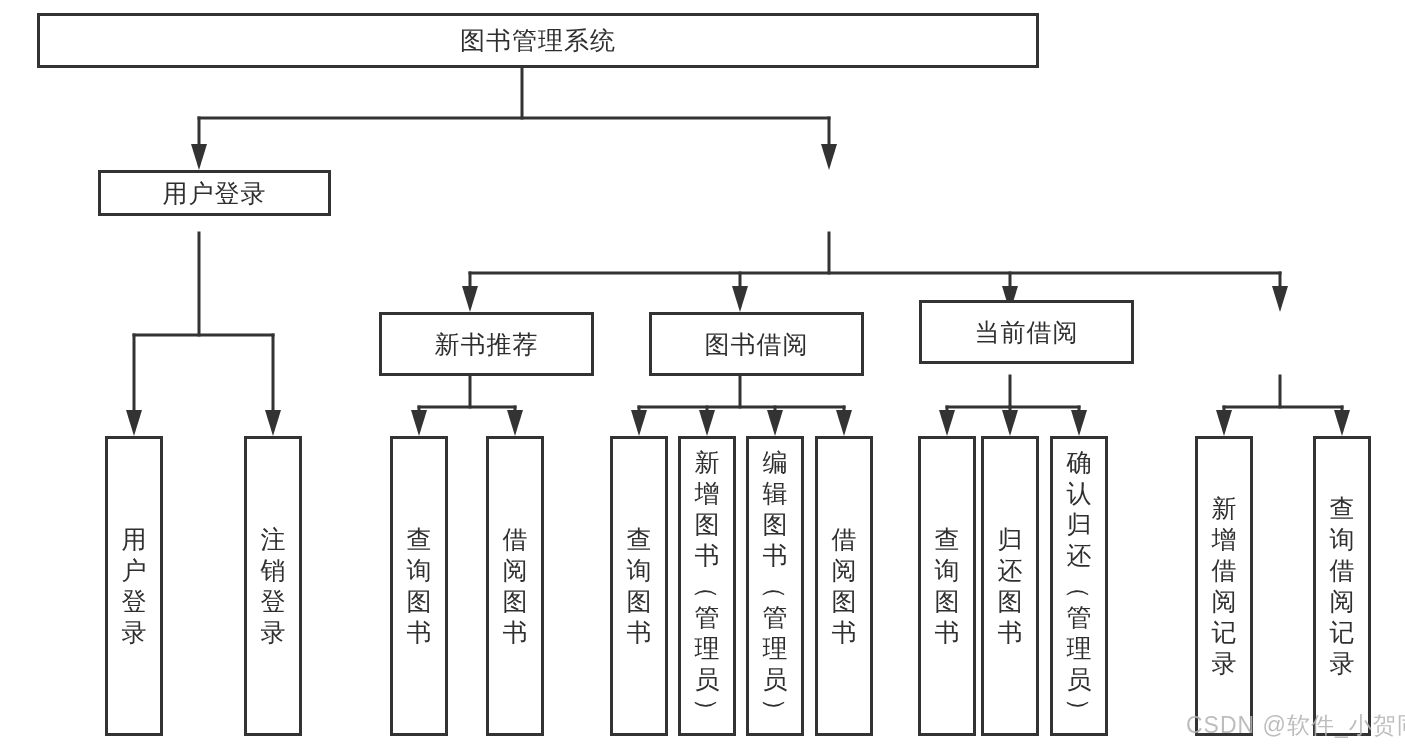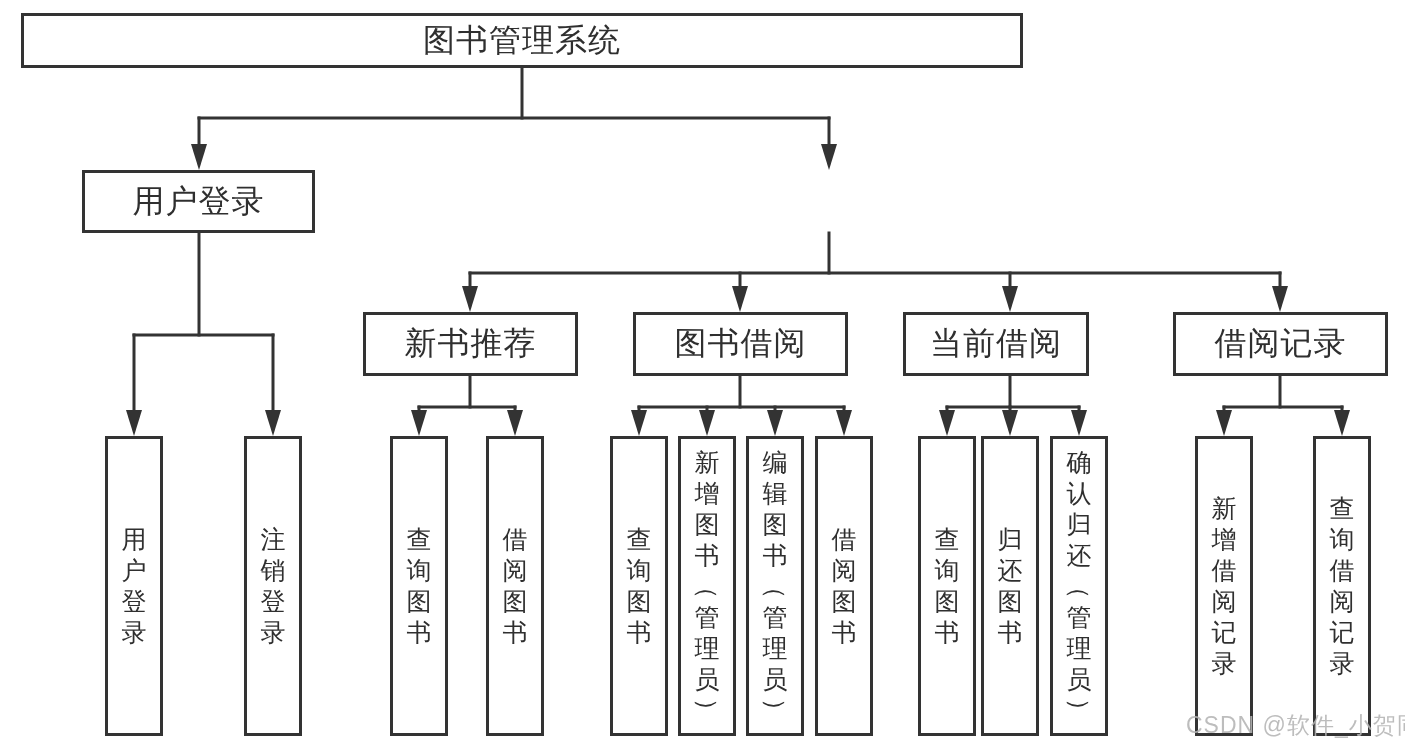--- a/index.html
+++ b/index.html
@@ -15,21 +15,21 @@
     font-family:"Liberation Sans", sans-serif;overflow:hidden;
   }
   .connectors{position:absolute;left:0;top:0;z-index:1;}
   .connectors line{stroke:var(--line);stroke-width:3;stroke-linecap:square;}
   .connectors polygon{fill:var(--line);stroke:none;}
   .node{
     position:absolute;box-sizing:border-box;border:3px solid var(--line);
     background:var(--background);color:var(--text);z-index:2;
     display:flex;align-items:center;justify-content:center;
   }
-  .hlabel{font-size:32px;letter-spacing:1px;white-space:nowrap;}
+  .hlabel{font-size:25px;letter-spacing:1px;white-space:nowrap;margin-left:16px;}
   .vtext{flex-direction:column;font-size:25px;}
   .vtext span{display:block;height:31px;line-height:31px;text-align:center;}
   .vtext span.rot{transform:rotate(90deg);}
   .watermark{
     position:absolute;left:1186px;top:710px;z-index:10;
     font-size:23px;letter-spacing:1px;color:var(--watermark);opacity:.88;
     white-space:nowrap;font-family:"Liberation Sans", sans-serif;
   }
 </style>
 </head>
@@ -87,26 +87,25 @@
       <polygon points="844,436 836,410 852,410"></polygon>
       <polygon points="947,436 939,410 955,410"></polygon>
       <polygon points="1010,436 1002,410 1018,410"></polygon>
       <polygon points="1079,436 1071,410 1087,410"></polygon>
       <polygon points="1224,436 1216,410 1232,410"></polygon>
       <polygon points="1342,436 1334,410 1350,410"></polygon>
     </svg>
 
   <div class="node hlabel" style="left:21px;top:13px;width:1002px;height:55px">图书管理系统</div>
 
-  <div class="node hlabel" style="left:82px;top:170px;width:233px;height:63px">用户登录</div>
+  <div class="node hlabel" style="left:82px;top:170px;width:233px;height:46px">用户登录</div>
 
   <div class="node hlabel" style="left:633px;top:312px;width:215px;height:64px">图书借阅</div>
   <div class="node hlabel" style="left:363px;top:312px;width:215px;height:64px">新书推荐</div>
-  <div class="node hlabel" style="left:903px;top:312px;width:186px;height:64px">当前借阅</div>
-  <div class="node hlabel" style="left:1173px;top:312px;width:215px;height:64px">借阅记录</div>
+  <div class="node hlabel" style="left:903px;top:300px;width:215px;height:64px">当前借阅</div>
 
   <div class="node vtext" style="left:105px;top:436px;width:58px;height:300px">
       <span>用</span>
       <span>户</span>
       <span>登</span>
       <span>录</span>
     </div>
   <div class="node vtext" style="left:244px;top:436px;width:58px;height:300px">
       <span>注</span>
       <span>销</span>

